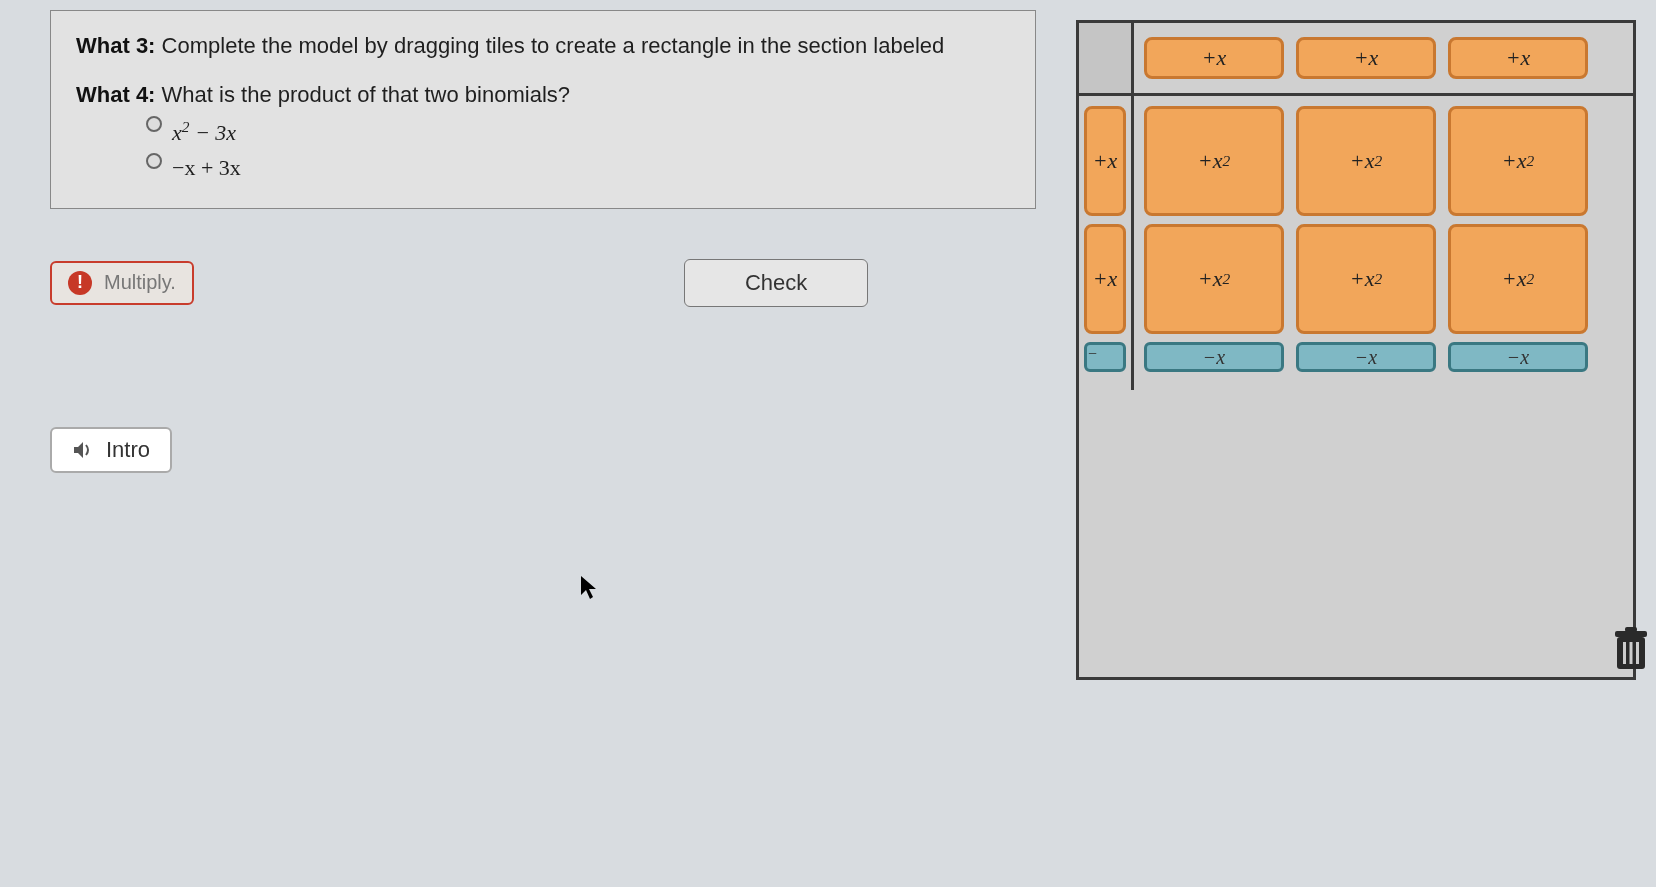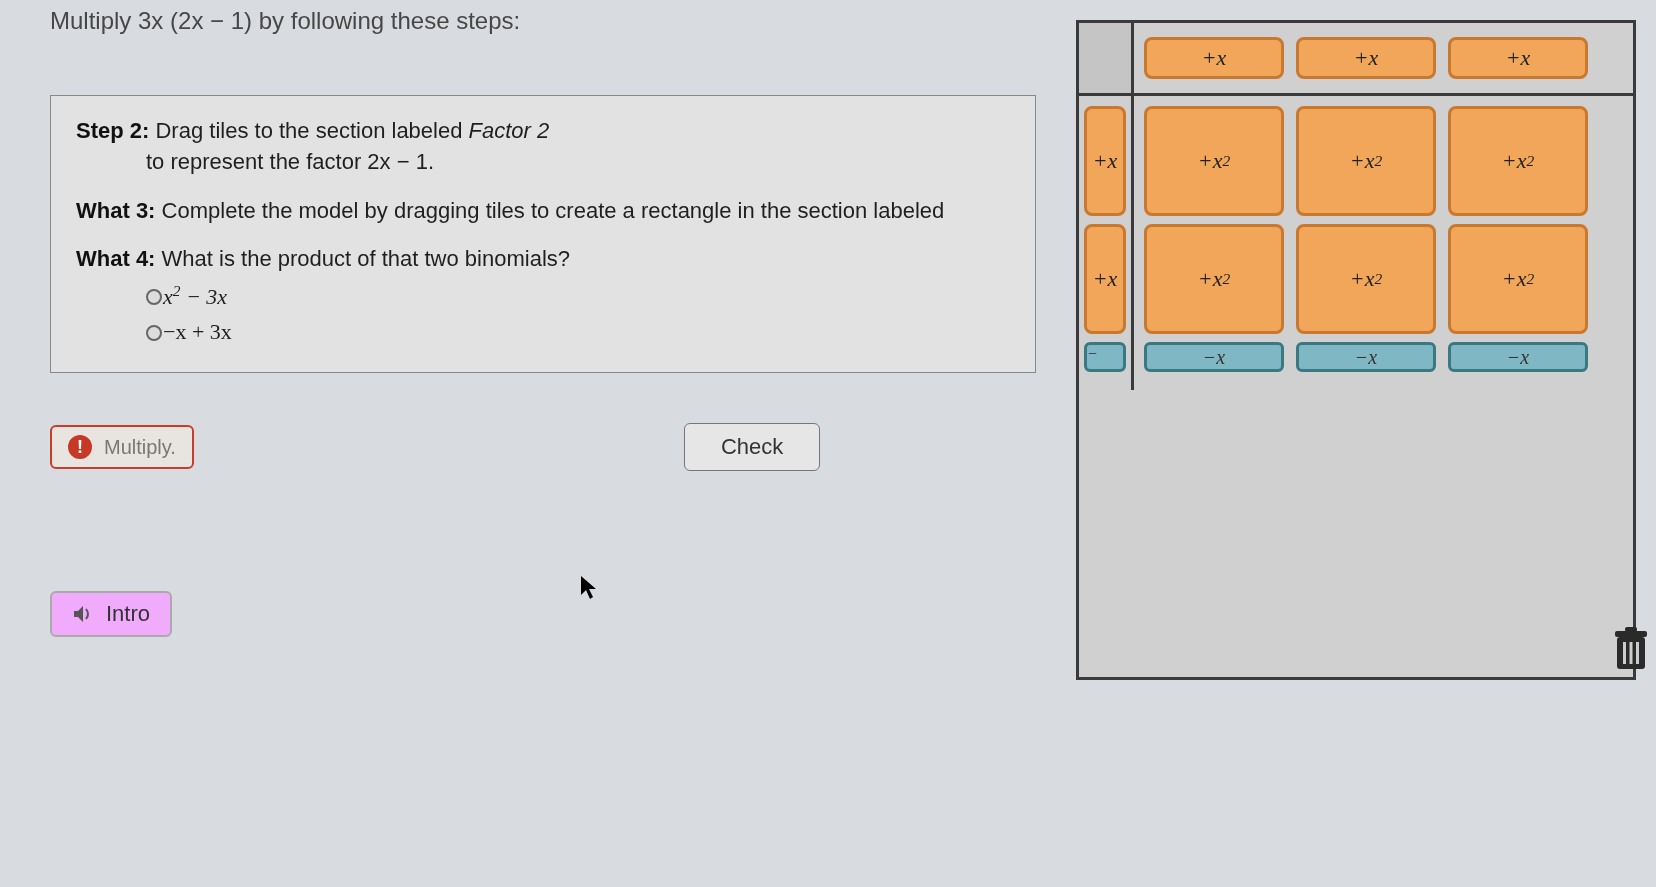--- a/index.html
+++ b/index.html
@@ -41,22 +41,21 @@
 .step { margin-bottom: 18px; }
 .step strong { color: #111; }
 .step-indent { padding-left: 70px; }
 .italic { font-style: italic; }
 .options {
   margin-left: 70px;
   margin-top: 5px;
 }
 .option-row {
   display: flex;
-  align-items: center;
-  gap: 1px;
+  gap: 10px;
   margin: 4px 0;
 }
 .radio {
   width: 16px;
   height: 16px;
   border: 2px solid #666;
   border-radius: 50%;
   background: #ddd;
 }
 .sup { font-size: 0.7em; vertical-align: super; }
@@ -85,32 +84,32 @@
   color: #fff;
   font-weight: bold;
   display: flex;
   align-items: center;
   justify-content: center;
   font-size: 18px;
 }
 .check-btn {
   border: 1px solid #777;
   border-radius: 6px;
-  padding: 10px 36px;
+  padding: 10px 60px;
   font-size: 22px;
   background: #e6e6e6;
 }
 .intro-btn {
   display: flex;
   align-items: center;
   gap: 12px;
   border: 2px solid #aaa;
   border-radius: 6px;
   padding: 8px 20px;
-  background: #f0abfc;
+  background: #ffffff;
   font-size: 22px;
   margin-top: 120px;
   width: fit-content;
 }
 .speaker-icon {
   width: 22px;
   height: 22px;
   display: flex;
   align-items: center;
 }
@@ -191,29 +190,22 @@
   bottom: 215px;
   width: 40px;
   height: 45px;
 }
 </style>
 </head>
 <body>
 
 <div class="container">
   <div class="left-panel">
-    <div class="prompt-text">
-      <span>Multiply 3x (2x − 1) by following these steps:</span>
-    </div>
 
     <div class="steps-box">
-      <div class="step">
-        <strong>Step 2:</strong>
-        <span>Drag tiles to the section labeled </span><span class="italic">Factor 2</span><span><br><span class="step-indent"> to represent the factor 2x − 1.</span></span>
-      </div>
       <div class="step">
         <strong>What 3:</strong>
         <span>Complete the model by dragging tiles to create a rectangle in the section labeled </span><br>
       </div>
       <div class="step" style="margin-bottom:0">
         <strong>What 4:</strong>
         <span>What is the product of that two binomials?</span>
         <div class="options">
           <div class="option-row">
             <div class="radio"></div>

